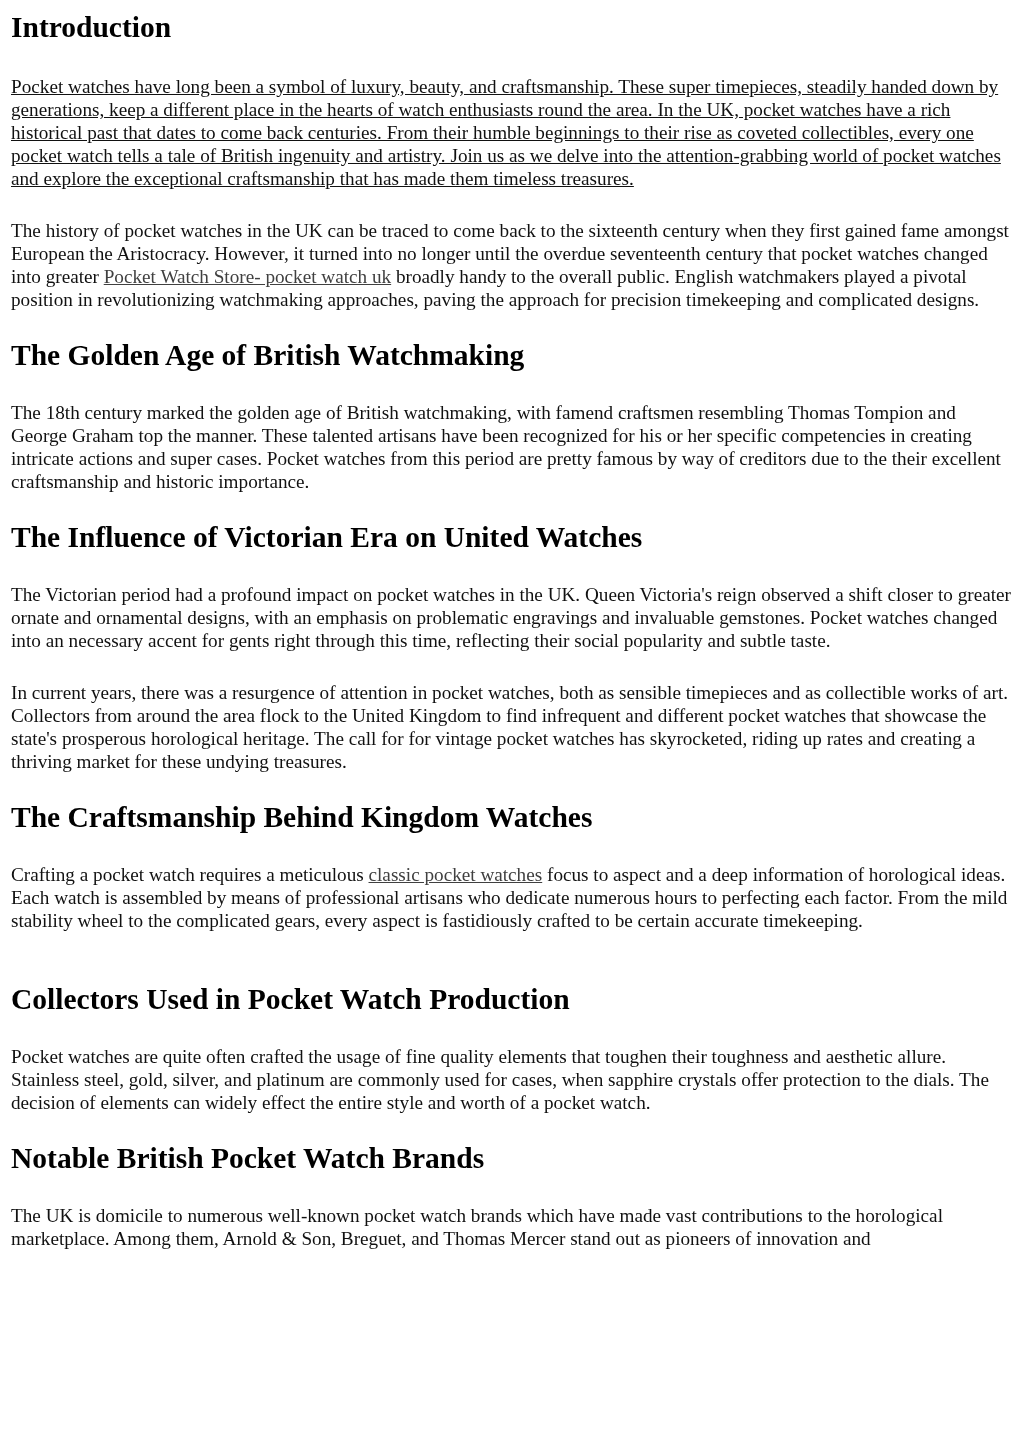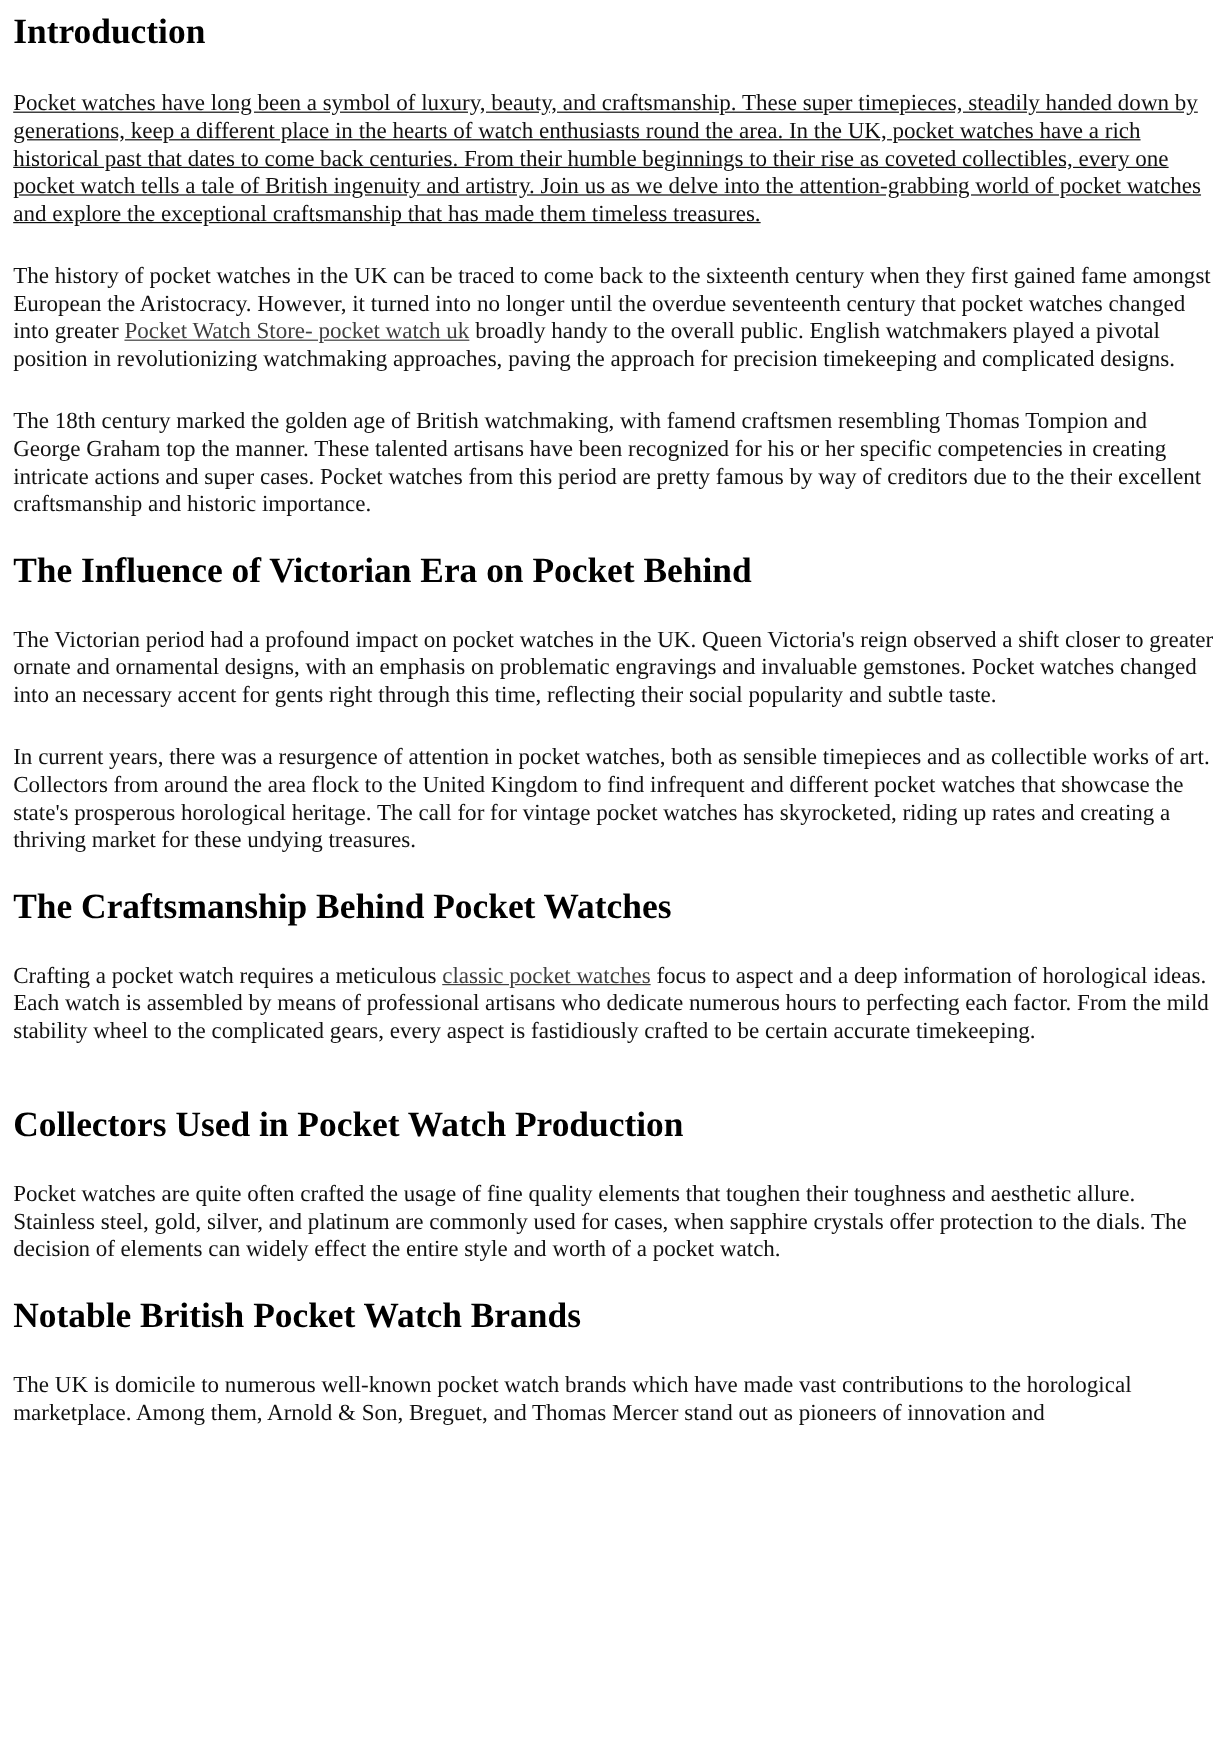--- a/index.html
+++ b/index.html
@@ -38,34 +38,35 @@
   <section class="sec-intro">
     <h2>Introduction</h2>
     <p>Pocket watches have long been a symbol of luxury, beauty, and craftsmanship. These super timepieces, steadily handed down by generations, keep a different place in the hearts of watch enthusiasts round the area. In the UK, pocket watches have a rich historical past that dates to come back centuries. From their humble beginnings to their rise as coveted collectibles, every one pocket watch tells a tale of British ingenuity and artistry. Join us as we delve into the attention-grabbing world of pocket watches and explore the exceptional craftsmanship that has made them timeless treasures.</p>
   </section>
 
   <section class="sec">
     <p><span>The history of pocket watches in the UK can be traced to come back to the sixteenth century when they first gained fame amongst European the Aristocracy. However, it turned into no longer until the overdue seventeenth century that pocket watches changed into greater </span><a href="#">Pocket Watch Store- pocket watch uk</a><span> broadly handy to the overall public. English watchmakers played a pivotal position in revolutionizing watchmaking approaches, paving the approach for precision timekeeping and complicated designs.</span></p>
   </section>
 
   <section class="sec">
+    <h2>The Golden Age of British Watchmaking</h2>
     <p>The 18th century marked the golden age of British watchmaking, with famend craftsmen resembling Thomas Tompion and George Graham top the manner. These talented artisans have been recognized for his or her specific competencies in creating intricate actions and super cases. Pocket watches from this period are pretty famous by way of creditors due to the their excellent craftsmanship and historic importance.</p>
   </section>
 
   <section class="sec">
-    <h2>The Influence of Victorian Era on Pocket Behind</h2>
+    <h2>The Influence of Victorian Era on United Watches</h2>
     <p>The Victorian period had a profound impact on pocket watches in the UK. Queen Victoria's reign observed a shift closer to greater ornate and ornamental designs, with an emphasis on problematic engravings and invaluable gemstones. Pocket watches changed into an necessary accent for gents right through this time, reflecting their social popularity and subtle taste.</p>
   </section>
 
   <section class="sec">
     <p>In current years, there was a resurgence of attention in pocket watches, both as sensible timepieces and as collectible works of art. Collectors from around the area flock to the United Kingdom to find infrequent and different pocket watches that showcase the state's prosperous horological heritage. The call for for vintage pocket watches has skyrocketed, riding up rates and creating a thriving market for these undying treasures.</p>
   </section>
 
   <section class="sec">
-    <h2>The Craftsmanship Behind Pocket Watches</h2>
+    <h2>The Craftsmanship Behind Kingdom Watches</h2>
     <p><span>Crafting a pocket watch requires a meticulous </span><a href="#">classic pocket watches</a><span> focus to aspect and a deep information of horological ideas. Each watch is assembled by means of professional artisans who dedicate numerous hours to perfecting each factor. From the mild stability wheel to the complicated gears, every aspect is fastidiously crafted to be certain accurate timekeeping.</span></p>
     <div class="spacer"></div>
   </section>
 
   <section class="sec">
     <h2>Collectors Used in Pocket Watch Production</h2>
     <p>Pocket watches are quite often crafted the usage of fine quality elements that toughen their toughness and aesthetic allure. Stainless steel, gold, silver, and platinum are commonly used for cases, when sapphire crystals offer protection to the dials. The decision of elements can widely effect the entire style and worth of a pocket watch.</p>
   </section>
 
   <section class="sec">

